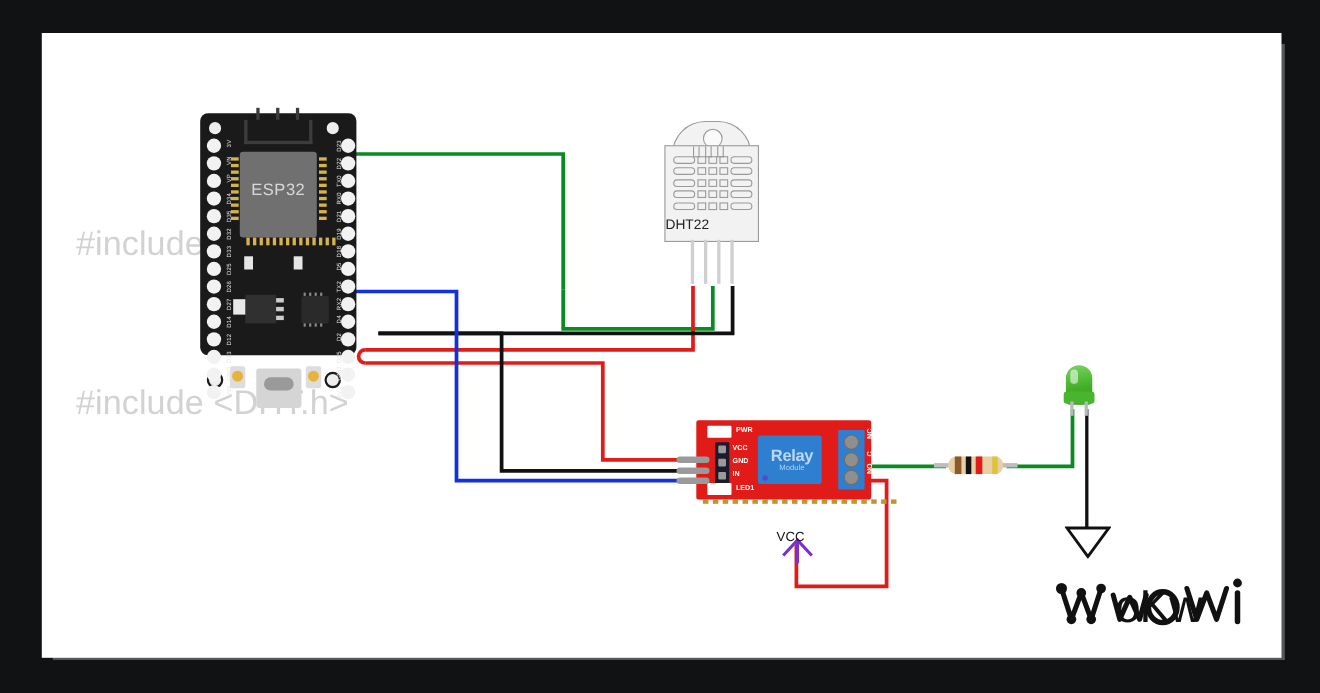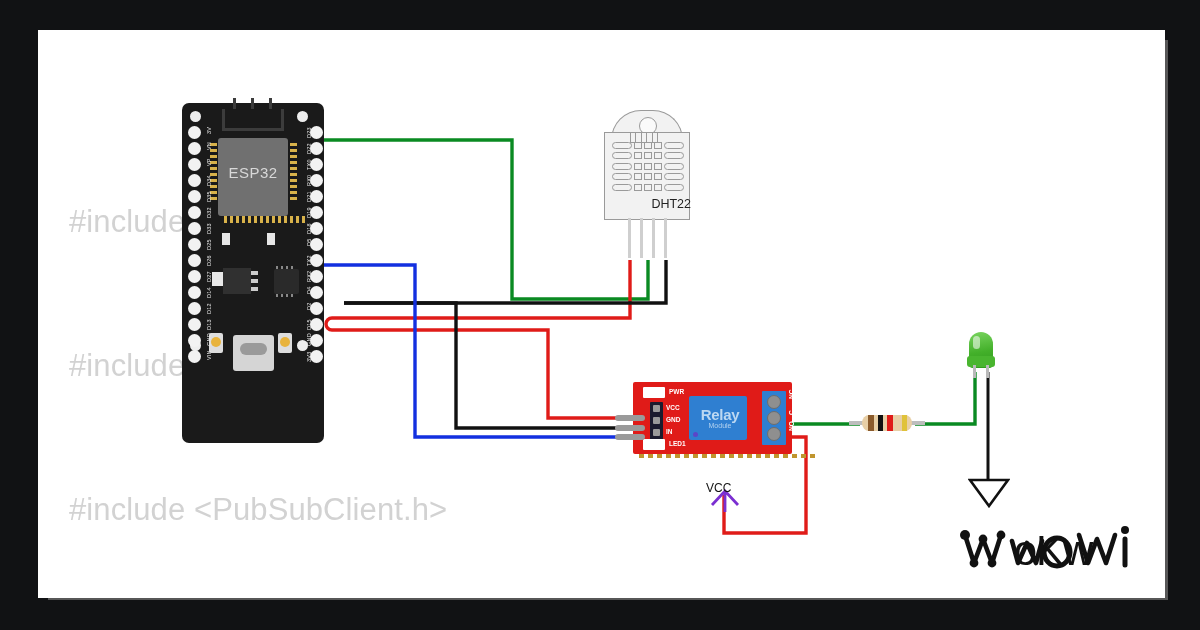--- a/index.html
+++ b/index.html
@@ -17,21 +17,21 @@
   #code .ln{height:48px;}
 
   
   #tab{position:absolute;left:68px;top:16px;background:#585858;color:#fff;
        font-size:33px;line-height:1;padding:13px 18px 15px 18px;}
 
   
   #diagram{position:absolute;left:0;top:0;width:1200px;height:630px;}
 
   
-  #esp32{position:absolute;left:182px;top:103px;width:142px;height:340px;
+  #esp32{position:absolute;left:182px;top:103px;width:142px;height:220px;
          background:#1a1a1a;border-radius:7px;}
   #esp32 .ant{position:absolute;left:40px;top:6px;width:62px;height:22px;
         border:3px solid #3c3c3c;border-top:none;box-sizing:border-box;}
   #esp32 .ant i{position:absolute;top:-11px;width:3px;height:11px;background:#3c3c3c;}
   #esp32 .shield{position:absolute;left:36px;top:35px;width:70px;height:78px;
         background:#707070;border-radius:3px;}
   #esp32 .shield span{position:absolute;left:0;top:26px;width:70px;text-align:center;
         color:#d8d8d8;font-size:15px;letter-spacing:.5px;}
   #esp32 .pads{position:absolute;display:flex;}
   #esp32 .pads.l{left:28px;top:40px;flex-direction:column;gap:3px;}
@@ -64,21 +64,21 @@
         border:1.5px solid #9a9a9a;background:#fafafa;box-sizing:border-box;}
   #dht .body{position:absolute;left:1px;top:22px;width:86px;height:88px;
         background:#f2f2f2;border:1.5px solid #9a9a9a;box-sizing:border-box;}
   #dht .grid{position:absolute;left:7px;top:8px;width:72px;height:52px;}
   #dht .grid .rw{display:flex;gap:2.5px;height:8px;margin-bottom:2.5px;align-items:center;}
   #dht .grid .sl{height:7px;border:1.2px solid #9a9a9a;border-radius:4px;box-sizing:border-box;}
   #dht .grid .sq{width:8px;height:7px;border:1.2px solid #9a9a9a;box-sizing:border-box;}
   #dht .tg{position:absolute;left:25px;top:0px;width:28px;height:10px;}
   #dht .tg i{position:absolute;top:0;width:6px;height:10px;border:1.2px solid #9a9a9a;
         border-top:none;box-sizing:border-box;}
-  #dht .nm{position:absolute;left:0;top:64px;width:86px;text-align:right;
+  #dht .nm{position:absolute;left:0;top:64px;width:86px;text-align:left;
         font-size:12.5px;color:#222;}
   #dht .leg{position:absolute;width:3px;height:40px;background:#cfcfcf;}
 
   
   #relay{position:absolute;left:633px;top:382px;width:159px;height:72px;background:#e01b18;border-radius:2px;}
   #relay .blue{position:absolute;left:56px;top:14px;width:58px;height:44px;background:#2f7fd1;border-radius:2px;}
   #relay .blue b{position:absolute;left:0;top:10px;width:62px;text-align:center;color:#bcd8f2;
         font-size:15px;font-weight:bold;letter-spacing:-.3px;}
   #relay .blue s{position:absolute;left:0;top:26px;width:62px;text-align:center;color:#b3d2ef;
         font-size:7px;text-decoration:none;}
@@ -131,21 +131,20 @@
 
 <div id="stage">
 
   <div id="shadow"></div>
 
   <div id="sheet">
 
     <div id="code">
       <div class="ln">#include &lt;WiFi.h&gt;</div>
       <div class="ln">#include &lt;DHT.h&gt;</div>
-      <div class="ln">#include &lt;PubSubClient.h&gt;</div>
       
       
       
       
       
       
       
       
     </div>
 

